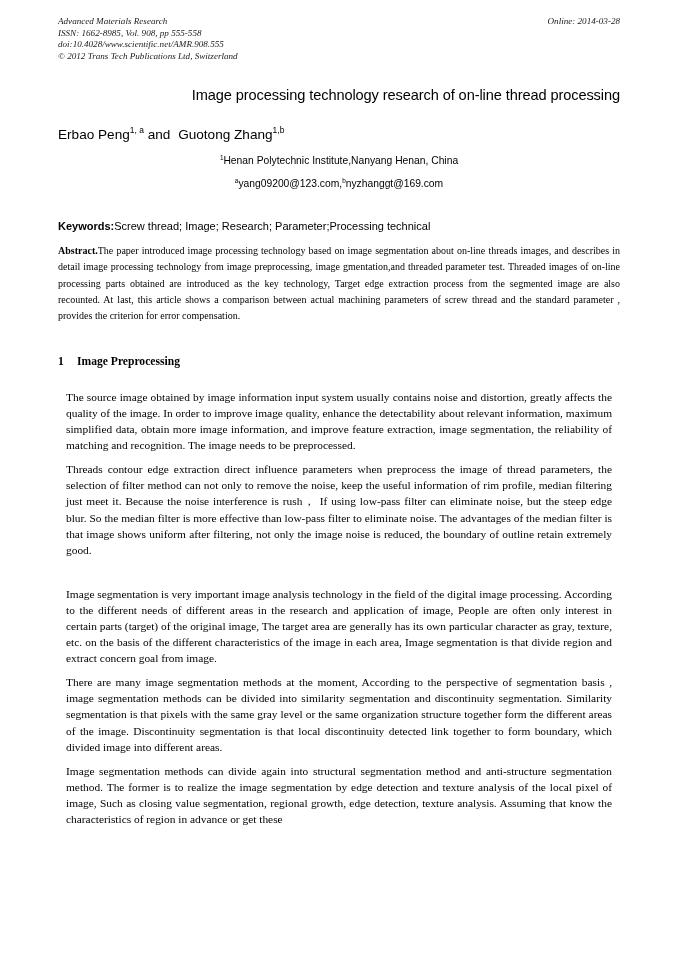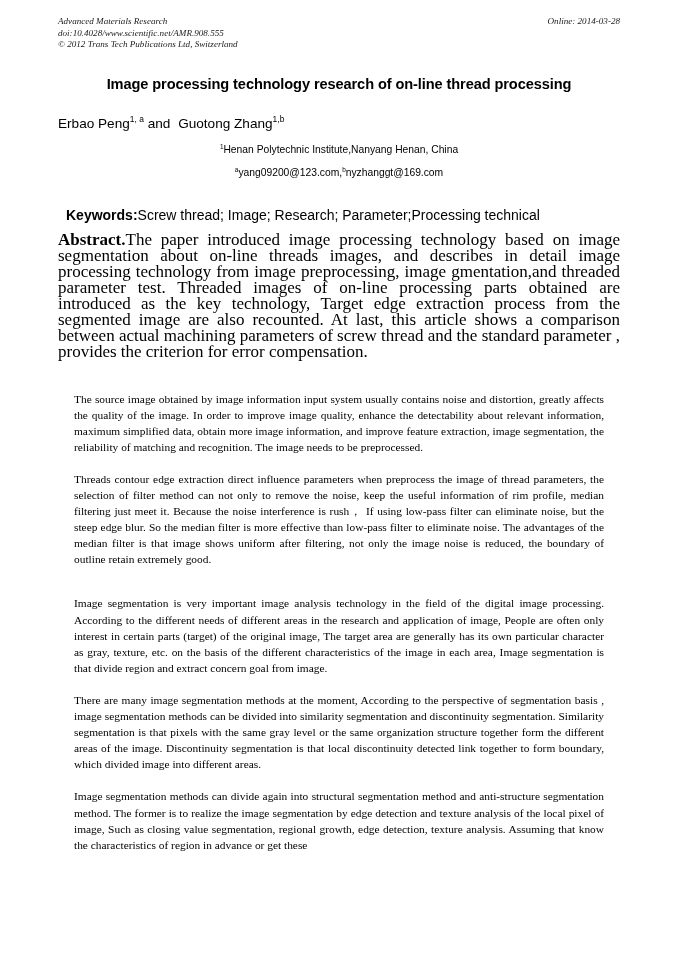--- a/index.html
+++ b/index.html
@@ -51,23 +51,23 @@
     right: 0;
     top: 0;
     font-style: italic;
     font-size: 9.1px;
     white-space: nowrap;
   }
 
   
   .paper-title {
     margin-top: 24px;
-    text-align: center;
-    font-family: "Liberation Sans", "DejaVu Sans", sans-serif;
-    font-weight: bold;
+    text-align: right;
+    font-family: "Liberation Sans", "DejaVu Sans", sans-serif;
+    font-weight: normal;
     font-size: 14.6px;
     line-height: 18px;
     letter-spacing: -0.1px;
   }
 
   
   .authors {
     margin-top: 22px;
     text-align: left;
     font-family: "Liberation Sans", "DejaVu Sans", sans-serif;
@@ -93,33 +93,32 @@
     text-align: center;
     font-family: "Liberation Sans", "DejaVu Sans", sans-serif;
     font-size: 10.3px;
     line-height: 14px;
   }
 
   
   .keywords {
     margin-top: 28px;
     font-family: "Liberation Sans", "DejaVu Sans", sans-serif;
-    font-size: 14px;
+    font-size: 11px;
     line-height: 14px;
-    margin-left: 8px;
   }
   .keywords .kw-label {
     font-weight: bold;
   }
 
   
   .abstract {
     margin-top: 10px;
     font-family: "Liberation Serif", "DejaVu Serif", serif;
-    font-size: 17px;
+    font-size: 10px;
     line-height: 16.1px;
     text-align: justify;
     text-justify: inter-word;
   }
   .abstract .ab-label {
     font-weight: bold;
   }
 
   
   .section {
@@ -137,41 +136,42 @@
   }
   .section-body {
     margin-top: 20px;
   }
   .para {
     font-family: "Liberation Serif", "DejaVu Serif", serif;
     font-size: 11.4px;
     line-height: 16.1px;
     text-align: justify;
     text-justify: inter-word;
-    margin: 16px;
+    margin: 8px;
   }
   .para + .para {
     margin-top: 0px;
   }
   .section.sec-2 {
     margin-top: 28px;
   }
   .section.sec-2 .section-body {
     margin-top: 21px;
   }
 </style>
 </head>
 <body>
 
 <div class="page">
   <div class="content">
 
     <div class="journal-header">
       <div class="left-block">
         <span class="hline">Advanced Materials Research</span>
+        <span class="hline">ISSN: 1662-8985, Vol. 908, pp 555-558</span>
         <span class="hline">doi:10.4028/www.scientific.net/AMR.908.555</span>
         <span class="hline">© 2012 Trans Tech Publications Ltd, Switzerland</span>
       </div>
       <div class="online-date">Online: 2014-03-28</div>
     </div>
 
     <h1 class="paper-title">Image processing technology research of on-line thread processing</h1>
 
     <div class="authors">
       <span>Erbao Peng</span><sup>1, a</sup>
@@ -189,20 +189,23 @@
 
     <div class="keywords">
       <span class="kw-label">Keywords:</span><span>Screw thread; Image; Research; Parameter;Processing technical</span>
     </div>
 
     <div class="abstract">
       <span class="ab-label">Abstract.</span><span>The paper introduced image processing technology based on image segmentation about on-line threads images, and describes in detail image processing technology from image preprocessing, image  gmentation,and threaded parameter test. Threaded images of on-line processing parts obtained are introduced as the key technology, Target edge extraction process from the segmented image are also recounted. At last, this article shows a comparison between actual machining parameters of screw thread and the standard parameter , provides the criterion for error compensation.</span>
     </div>
 
     <div class="section sec-1">
+      <div class="section-heading">
+        <span class="sec-num">1</span><span>Image  Preprocessing</span>
+      </div>
       <div class="section-body">
         <p class="para">The source image obtained by image information input system usually contains noise and distortion, greatly affects the quality of the image. In order to improve image quality, enhance the detectability about relevant information, maximum simplified data, obtain more image information, and improve feature extraction, image segmentation, the reliability of matching and recognition. The image needs to be preprocessed.</p>
         <p class="para">Threads contour edge extraction direct influence parameters when preprocess the image of thread parameters, the selection of filter method can not only to remove the noise, keep the useful information of rim profile, median filtering just meet it. Because the noise interference is rush， If using low-pass filter can eliminate noise, but the steep edge blur. So the median filter is more effective than low-pass filter to eliminate noise. The advantages of the median filter is that image shows uniform after filtering, not only the image noise is reduced, the boundary of outline retain extremely good.</p>
       </div>
     </div>
 
     <div class="section sec-2">
       <div class="section-body">
         <p class="para">Image segmentation is very important image analysis technology in the field of the digital image processing. According to the different needs of different areas in the research and application of image, People are often only interest in certain parts (target) of the original image, The target area are generally has its own particular character as gray, texture, etc. on the basis of the different characteristics of the image in each area, Image segmentation is that divide region and extract concern goal from image.</p>
         <p class="para">There are many image segmentation methods at the moment, According to the perspective of segmentation basis , image segmentation methods can be divided into similarity segmentation and discontinuity segmentation. Similarity segmentation is that pixels with the same gray level or the same organization structure together form the different areas of the image. Discontinuity segmentation is that local discontinuity detected link together to form boundary, which divided image into different areas.</p>

